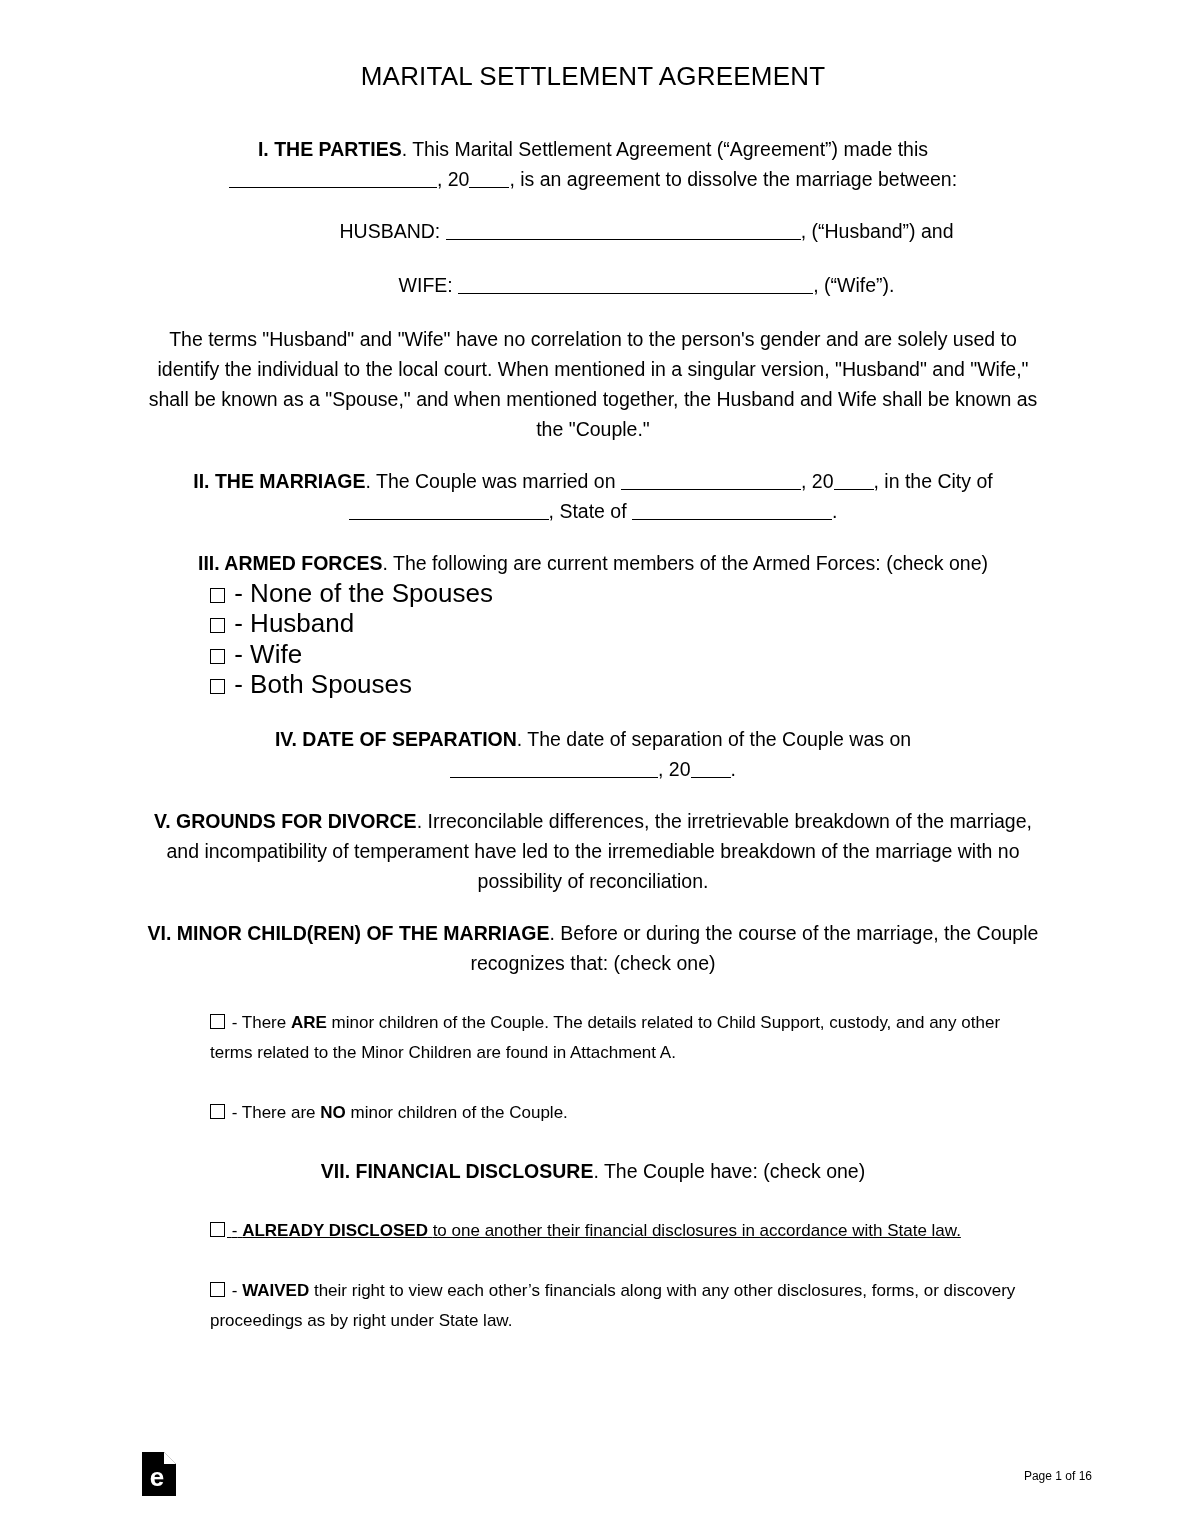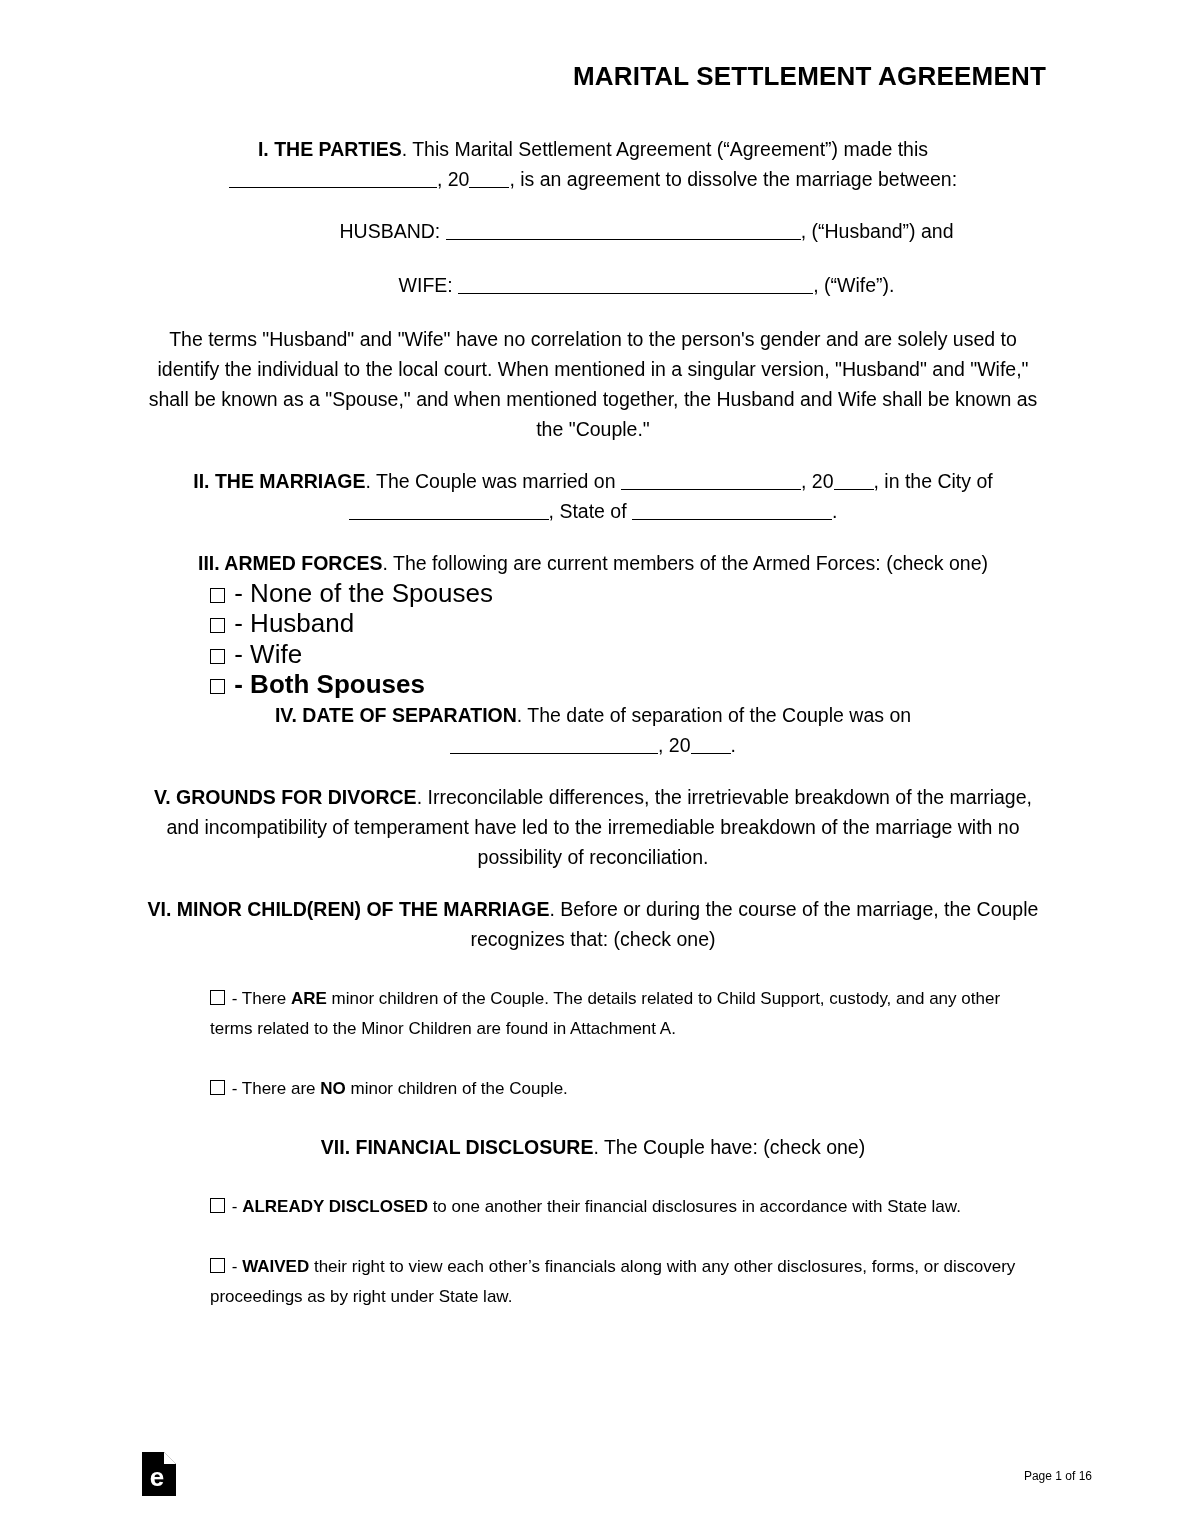--- a/index.html
+++ b/index.html
@@ -23,23 +23,23 @@
     box-sizing: border-box;
     padding: 0;
   }
   .content {
     position: absolute;
     left: 140px;
     top: 62px;
     width: 906px;
   }
   .doc-title {
-    text-align: right;
+    text-align: center;
     font-size: 26px;
-    font-weight: bold;
+    font-weight: normal;
     letter-spacing: 0.2px;
     margin: 0 0 42px 0;
     line-height: 1.15;
   }
   .para {
     font-size: 19.5px;
     line-height: 30px;
     margin: 0 0 22px 0;
     text-align: center;
   }
@@ -123,35 +123,35 @@
 
     <p class="para">The terms "Husband" and "Wife" have no correlation to the person's gender and are solely used to identify the individual to the local court. When mentioned in a singular version, "Husband" and "Wife," shall be known as a "Spouse," and when mentioned together, the Husband and Wife shall be known as the "Couple."</p>
 
     <p class="para"><span class="sec-head">II. THE MARRIAGE</span><span>. The Couple was married on</span> <span class="blank w-date"></span><span>, 20</span><span class="blank w-yr"></span><span>, in the City of</span> <span class="blank w-city"></span><span>, State of</span> <span class="blank w-state"></span><span>.</span></p>
 
     <p class="para tight"><span class="sec-head">III. ARMED FORCES</span><span>. The following are current members of the Armed Forces: (check one)</span></p>
 
     <p class="cb-line"><span class="box"></span> <span>- None of the Spouses</span></p>
     <p class="cb-line"><span class="box"></span> <span>- Husband</span></p>
     <p class="cb-line"><span class="box"></span> <span>- Wife</span></p>
-    <p class="cb-line" style="font-weight:bold;"><span class="box"></span> <span>- Both Spouses</span></p>
+    <p class="cb-line" style="margin-bottom:24px;"><span class="box"></span> <span>- Both Spouses</span></p>
 
     <p class="para"><span class="sec-head">IV. DATE OF SEPARATION</span><span>. The date of separation of the Couple was on</span><br><span class="blank w-party"></span><span>, 20</span><span class="blank w-yr"></span><span>.</span></p>
 
     <p class="para"><span class="sec-head">V. GROUNDS FOR DIVORCE</span><span>. Irreconcilable differences, the irretrievable breakdown of the marriage, and incompatibility of temperament have led to the irremediable breakdown of the marriage with no possibility of reconciliation.</span></p>
 
     <p class="para" style="margin-bottom:30px;"><span class="sec-head">VI. MINOR CHILD(REN) OF THE MARRIAGE</span><span>. Before or during the course of the marriage, the Couple recognizes that: (check one)</span></p>
 
     <p class="cb-para" style="margin-bottom:30px;"><span class="box"></span> <span>- There</span> <span class="b">ARE</span> <span>minor children of the Couple. The details related to Child Support, custody, and any other terms related to the Minor Children are found in Attachment A.</span></p>
 
     <p class="cb-para" style="margin-bottom:28px;"><span class="box"></span> <span>- There are</span> <span class="b">NO</span> <span>minor children of the Couple.</span></p>
 
     <p class="para" style="margin-bottom:30px;"><span class="sec-head">VII. FINANCIAL DISCLOSURE</span><span>. The Couple have: (check one)</span></p>
 
-    <p class="cb-para" style="margin-bottom:30px;"><span class="box"></span> <span>-</span> <span class="b">ALREADY DISCLOSED</span> <span>to one another their financial disclosures in accordance with State law.</span></p>
+    <p class="cb-para" style="margin-bottom:30px;text-decoration:underline;"><span class="box"></span> <span>-</span> <span class="b">ALREADY DISCLOSED</span> <span>to one another their financial disclosures in accordance with State law.</span></p>
 
     <p class="cb-para"><span class="box"></span> <span>-</span> <span class="b">WAIVED</span> <span>their right to view each other’s financials along with any other disclosures, forms, or discovery proceedings as by right under State law.</span></p>
 
   </div>
 
   <div class="footer">
     <div class="logo">
       <svg width="34" height="44" viewBox="0 0 34 44" xmlns="http://www.w3.org/2000/svg">
         <path d="M0 0 H22 L34 12 V44 H0 Z" fill="#000000"></path>
         <path d="M22 0 L34 12 H22 Z" fill="#ffffff"></path>

